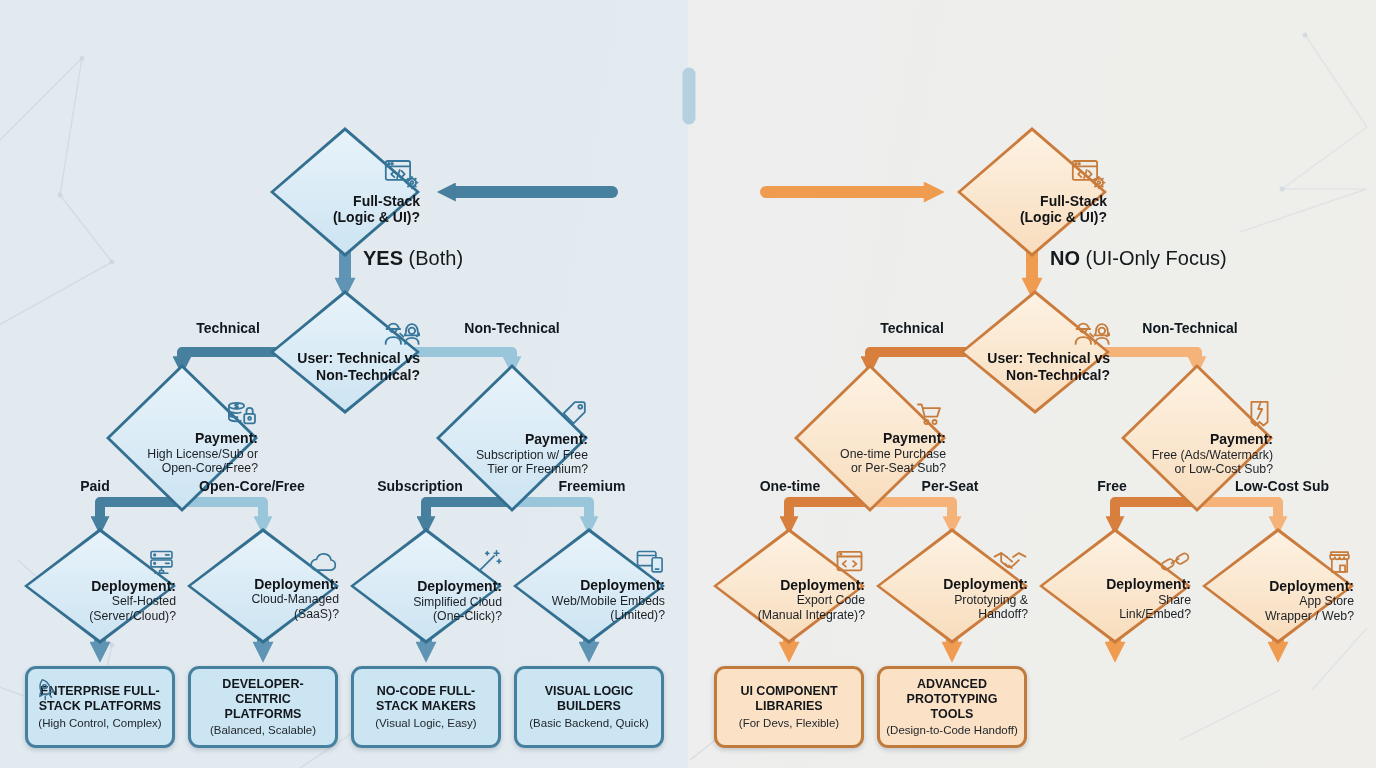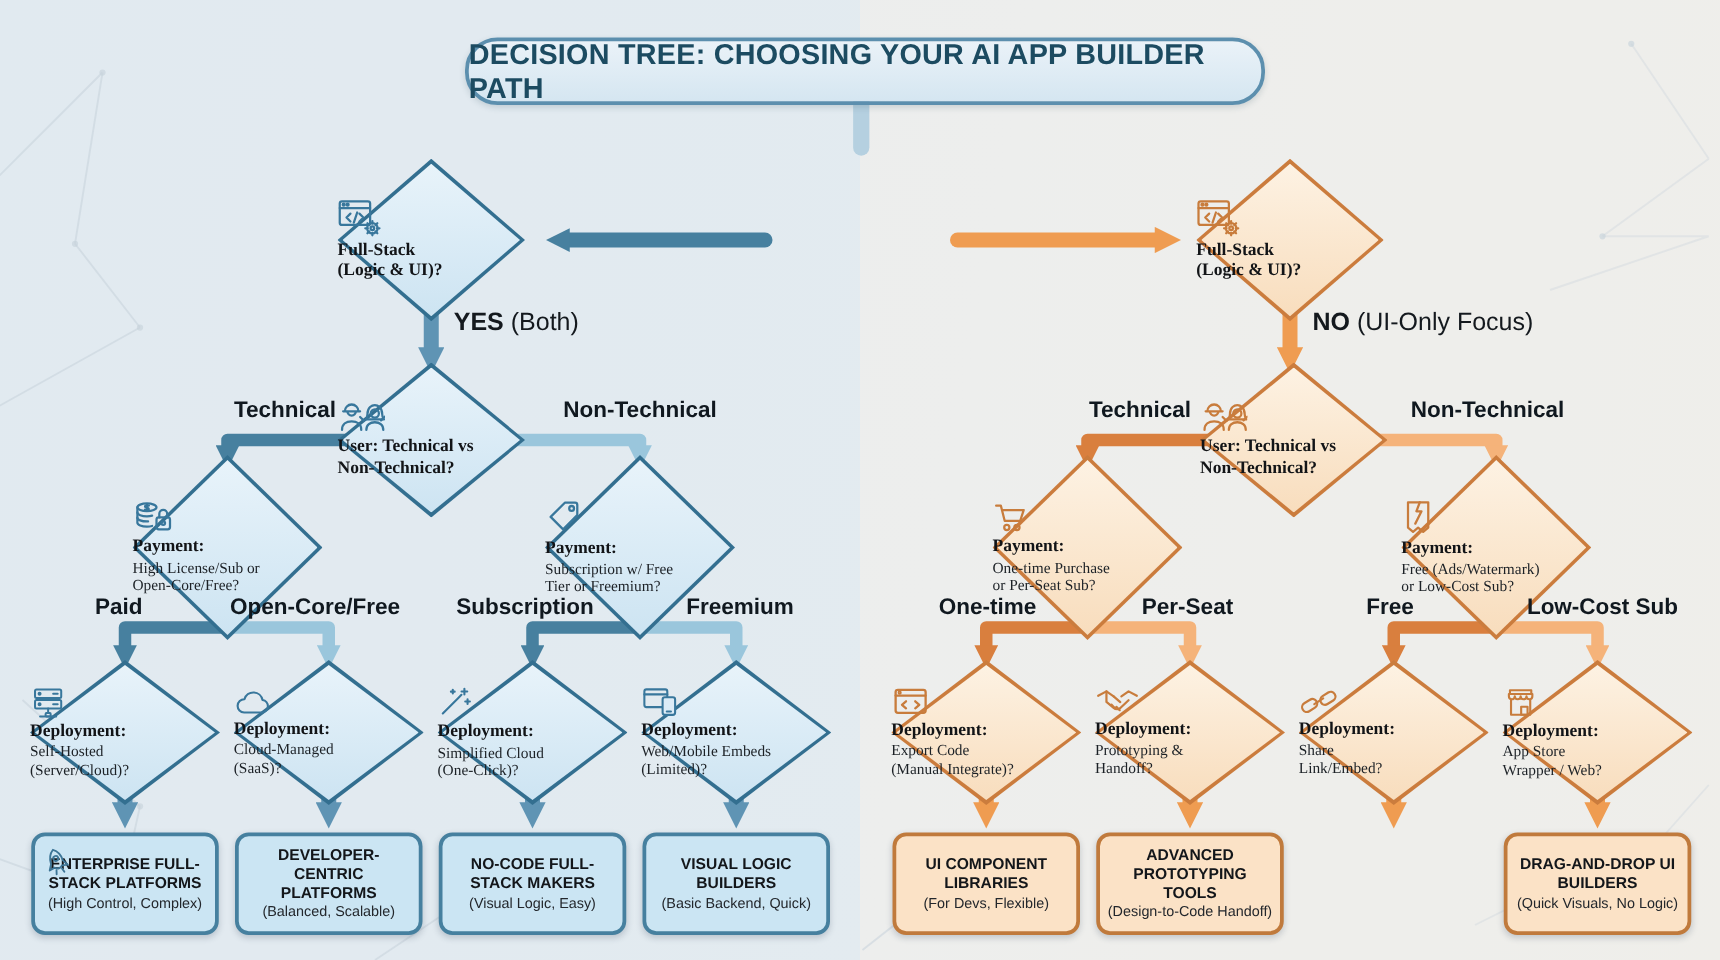--- a/index.html
+++ b/index.html
@@ -23,30 +23,30 @@
     box-shadow:0 2px 6px rgba(40,70,90,.25);z-index:3;}
   .start-text{font-weight:bold;font-size:15px;line-height:1.2;color:#15222c;text-align:center;}
   
   .diamond{z-index:2;}
   .d-border{position:absolute;inset:0;clip-path:polygon(50% 0,100% 50%,50% 100%,0 50%);}
   .d-fill{position:absolute;inset:4px;clip-path:polygon(50% 0,100% 50%,50% 100%,0 50%);}
   .blue .d-border{background:#336f90;}
   .blue .d-fill{background:linear-gradient(180deg,#e8f3fa,#cde4f2);}
   .orange .d-border{background:#cb7c3d;}
   .orange .d-fill{background:linear-gradient(180deg,#fdf2e3,#f8ddbd);}
-  .d-content{position:absolute;inset:0;display:flex;flex-direction:column;align-items:flex-start;
-    justify-content:center;text-align:center;z-index:1;font-family:Liberation Serif, serif;}
+  .d-content{position:absolute;inset:0;display:flex;flex-direction:column;align-items:flex-end;
+    justify-content:center;text-align:center;z-index:1;}
   .d-title{font-weight:bold;font-size:14px;line-height:1.16;color:#121417;}
   .d-title.sm{font-size:14px;}
   .d-sub{font-size:12.3px;line-height:1.18;color:#1c2126;}
   .nicon{fill:none;stroke-width:2;stroke-linecap:round;stroke-linejoin:round;margin-bottom:3px;}
   .blue .nicon{stroke:#38779c;}
   .orange .nicon{stroke:#c87c3c;}
   
-  .branch-label{transform:translate(-50%,-50%);font-weight:bold;font-size:18px;color:#10181f;
+  .branch-label{transform:translate(-50%,-50%);font-weight:bold;font-size:14px;color:#10181f;
     white-space:nowrap;z-index:4;}
   .answer-label{font-size:20px;color:#14191e;white-space:nowrap;z-index:4;}
   .answer-label b{font-weight:bold;}
   
   .result{width:150px;height:82px;border-radius:11px;box-sizing:border-box;z-index:2;
     display:flex;flex-direction:column;align-items:center;justify-content:center;
     text-align:center;padding:4px 6px;box-shadow:0 2px 5px rgba(40,60,80,.22);}
   .result.blue-box{background:#cbe5f3;border:3px solid #46809f;}
   .result.orange-box{background:#fbe2c6;border:3px solid #c07a3c;}
   .result-name{font-weight:bold;font-size:12.5px;line-height:1.22;color:#13161a;}
@@ -216,21 +216,20 @@
       <g id="ic-rocket">
         <g transform="rotate(-18 15 15)">
           <path d="M15 2.8c4.3 2.9 6 7.8 6 12.6l3.1 5.4-5.5-1.1c-1.9 2.3-5.3 2.3-7.2 0l-5.5 1.1 3.1-5.4c0-4.8 1.7-9.7 6-12.6Z"></path>
           <circle cx="15" cy="11.5" r="2.4"></circle>
           <path d="M12.2 22.5l-1.1 3.8M17.8 22.5l1.1 3.8"></path>
         </g>
       </g>
     </defs>
   </svg>
 
-  <div class="title-pill">DECISION TREE: CHOOSING YOUR AI APP BUILDER PATH</div>
 
 
   <div class="diamond blue" style="left:270px;top:127px;width:150px;height:130px">
     <div class="d-border"></div>
       <div class="d-fill"></div>
     <div class="d-content">
       <svg class="nicon" width="36" height="31" viewBox="0 0 40 34">
           <use href="#ic-window"></use>
         </svg>
       <div class="d-title">Full-Stack</div>
@@ -464,18 +463,14 @@
   </div>
 
   <div class="result orange-box" style="left:714px;top:666px">
     <div class="result-name">UI COMPONENT LIBRARIES</div>
     <div class="result-note">(For Devs, Flexible)</div>
   </div>
   <div class="result orange-box" style="left:877px;top:666px">
     <div class="result-name">ADVANCED PROTOTYPING TOOLS</div>
     <div class="result-note">(Design-to-Code Handoff)</div>
   </div>
-  <div class="result orange-box" style="left:1203px;top:666px">
-    <div class="result-name">DRAG-AND-DROP UI BUILDERS</div>
-    <div class="result-note">(Quick Visuals, No Logic)</div>
-  </div>
 
 </div>
 
 </body></html>

